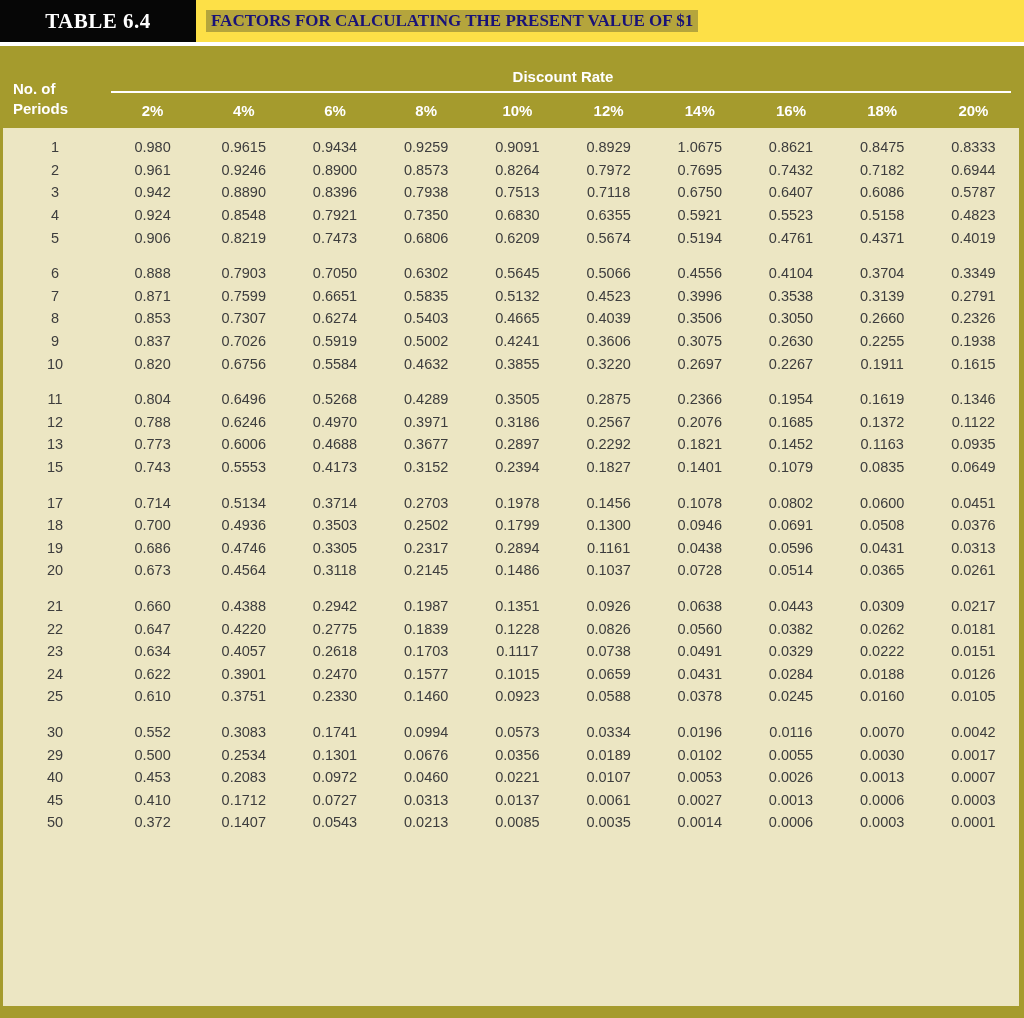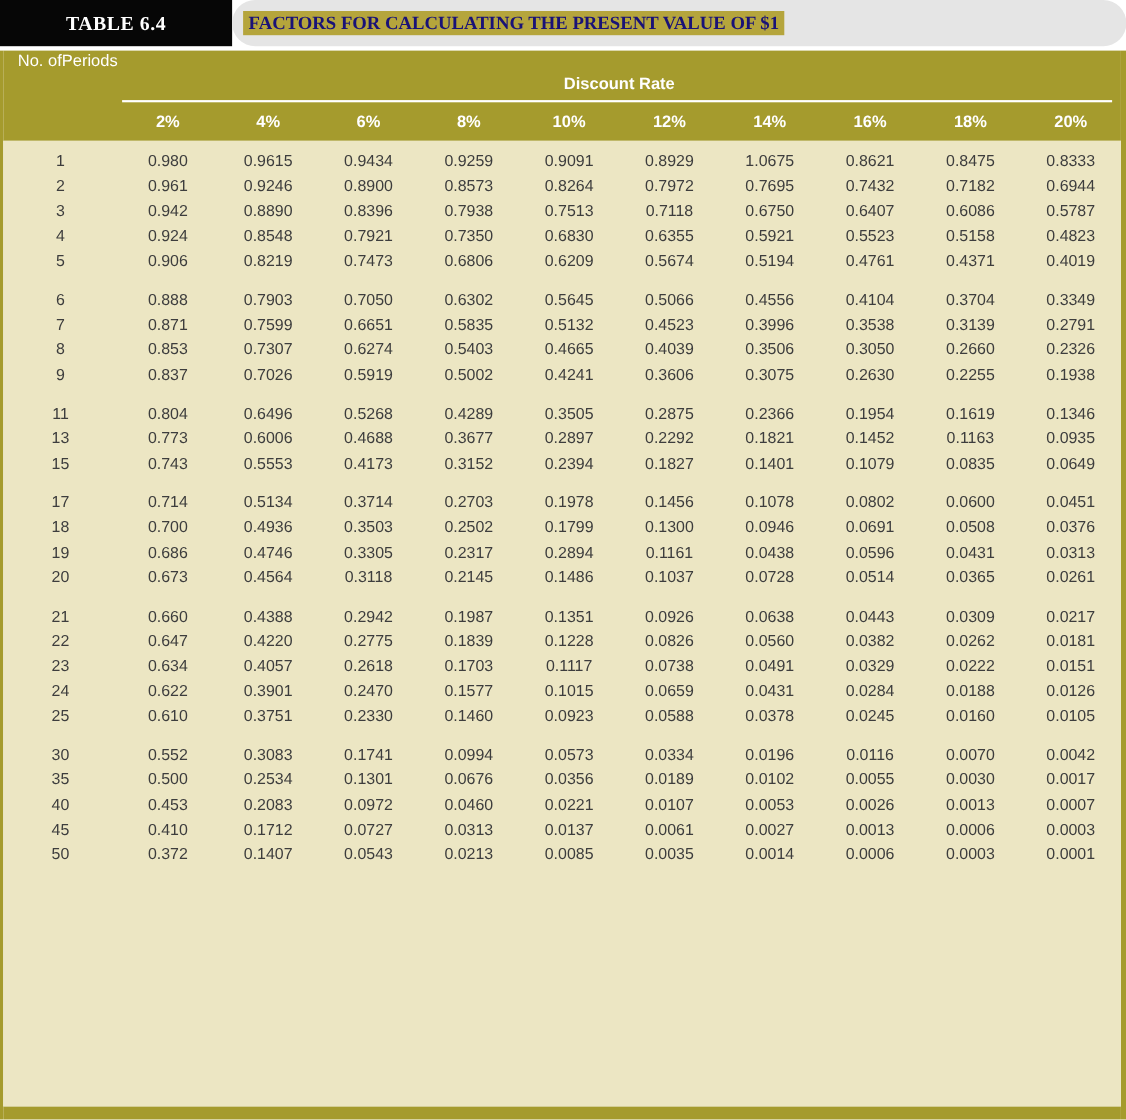--- a/index.html
+++ b/index.html
@@ -5,47 +5,47 @@
   html, body { margin:0; padding:0; background:#ffffff; }
   .page {
     width:1024px; height:1018px; overflow:hidden;
     font-family:"Liberation Sans", sans-serif;
     background:#ffffff;
   }
 
   
   .top-bar { display:flex; height:42px; }
   .table-label {
-    width:211px; background:#060606; color:#ffffff;
+    width:196px; background:#060606; color:#ffffff;
     display:flex; align-items:center; justify-content:center;
     font-family:"Liberation Serif", serif;
-    font-size:18px; font-weight:bold; letter-spacing:0.5px;
+    font-size:21px; font-weight:bold; letter-spacing:0.5px;
   }
   .title-strip {
-    flex:1; background:#e5e5e5;
-    display:flex; align-items:center; padding-left:10px;border-radius:21px;
+    flex:1; background:#fde047;
+    display:flex; align-items:center; padding-left:10px;
   }
   .title-highlight {
     display:inline-block; background:#b5a53c; color:#191277;
     font-family:"Liberation Serif", serif;
     font-size:17px; font-weight:bold; padding:1px 5px;
   }
 
   
   .table-outer {
     margin-top:4px;
     border-left:3px solid #a59b2d;
     border-right:5px solid #a59b2d;
   }
   .thead { background:#a59b2d; color:#ffffff; height:82px; display:flex; }
   .corner {
     width:104px; box-sizing:border-box;
-    display:flex; flex-direction:row; justify-content:flex-end;
+    display:flex; flex-direction:column; justify-content:flex-end;
     padding:0 0 10px 10px;
-    font-weight:normal; font-size:15px; line-height:1.3;
+    font-weight:bold; font-size:15px; line-height:1.3;
   }
   .rate-area { flex:1; display:flex; flex-direction:column; }
   .span-header { text-align:center; font-weight:bold; font-size:15px; padding-top:22px; }
   .underline { height:2px; background:#ffffff; margin:6px 8px 0 4px; }
   .pct-row { flex:1; display:grid; grid-template-columns:repeat(10,1fr); align-items:center; }
   .pct { text-align:center; font-weight:bold; font-size:15px; }
 
   .tbody {
     background:#ece6c3; height:878px; box-sizing:border-box;
     padding-top:8px; color:#3d3d3d; font-size:14.5px;
@@ -211,36 +211,62 @@
             <div class="cell">0.7026</div>
             <div class="cell">0.5919</div>
             <div class="cell">0.5002</div>
             <div class="cell">0.4241</div>
             <div class="cell">0.3606</div>
             <div class="cell">0.3075</div>
             <div class="cell">0.2630</div>
             <div class="cell">0.2255</div>
             <div class="cell">0.1938</div>
           </div>
+          <div class="row">
+            <div class="cell">10</div>
+            <div class="cell">0.820</div>
+            <div class="cell">0.6756</div>
+            <div class="cell">0.5584</div>
+            <div class="cell">0.4632</div>
+            <div class="cell">0.3855</div>
+            <div class="cell">0.3220</div>
+            <div class="cell">0.2697</div>
+            <div class="cell">0.2267</div>
+            <div class="cell">0.1911</div>
+            <div class="cell">0.1615</div>
+          </div>
         </div>
         <div class="group">
           <div class="row">
             <div class="cell">11</div>
             <div class="cell">0.804</div>
             <div class="cell">0.6496</div>
             <div class="cell">0.5268</div>
             <div class="cell">0.4289</div>
             <div class="cell">0.3505</div>
             <div class="cell">0.2875</div>
             <div class="cell">0.2366</div>
             <div class="cell">0.1954</div>
             <div class="cell">0.1619</div>
             <div class="cell">0.1346</div>
           </div>
           <div class="row">
+            <div class="cell">12</div>
+            <div class="cell">0.788</div>
+            <div class="cell">0.6246</div>
+            <div class="cell">0.4970</div>
+            <div class="cell">0.3971</div>
+            <div class="cell">0.3186</div>
+            <div class="cell">0.2567</div>
+            <div class="cell">0.2076</div>
+            <div class="cell">0.1685</div>
+            <div class="cell">0.1372</div>
+            <div class="cell">0.1122</div>
+          </div>
+          <div class="row">
             <div class="cell">13</div>
             <div class="cell">0.773</div>
             <div class="cell">0.6006</div>
             <div class="cell">0.4688</div>
             <div class="cell">0.3677</div>
             <div class="cell">0.2897</div>
             <div class="cell">0.2292</div>
             <div class="cell">0.1821</div>
             <div class="cell">0.1452</div>
             <div class="cell">0.1163</div>
@@ -389,21 +415,21 @@
             <div class="cell">0.1741</div>
             <div class="cell">0.0994</div>
             <div class="cell">0.0573</div>
             <div class="cell">0.0334</div>
             <div class="cell">0.0196</div>
             <div class="cell">0.0116</div>
             <div class="cell">0.0070</div>
             <div class="cell">0.0042</div>
           </div>
           <div class="row">
-            <div class="cell">35</div>
+            <div class="cell">29</div>
             <div class="cell">0.500</div>
             <div class="cell">0.2534</div>
             <div class="cell">0.1301</div>
             <div class="cell">0.0676</div>
             <div class="cell">0.0356</div>
             <div class="cell">0.0189</div>
             <div class="cell">0.0102</div>
             <div class="cell">0.0055</div>
             <div class="cell">0.0030</div>
             <div class="cell">0.0017</div>

